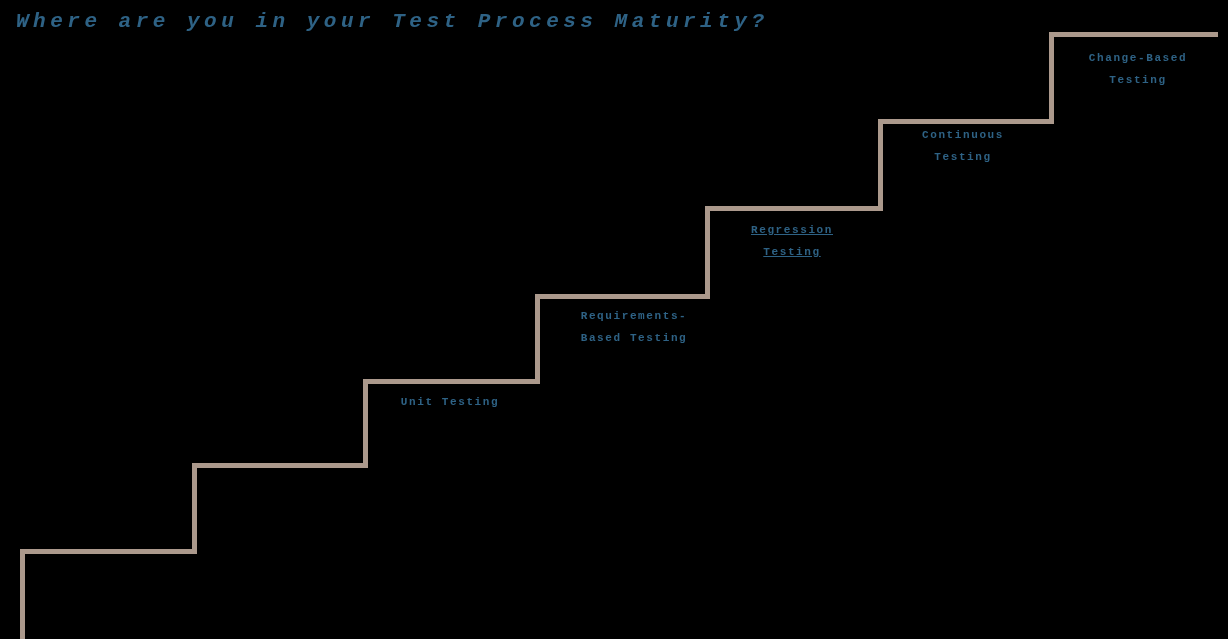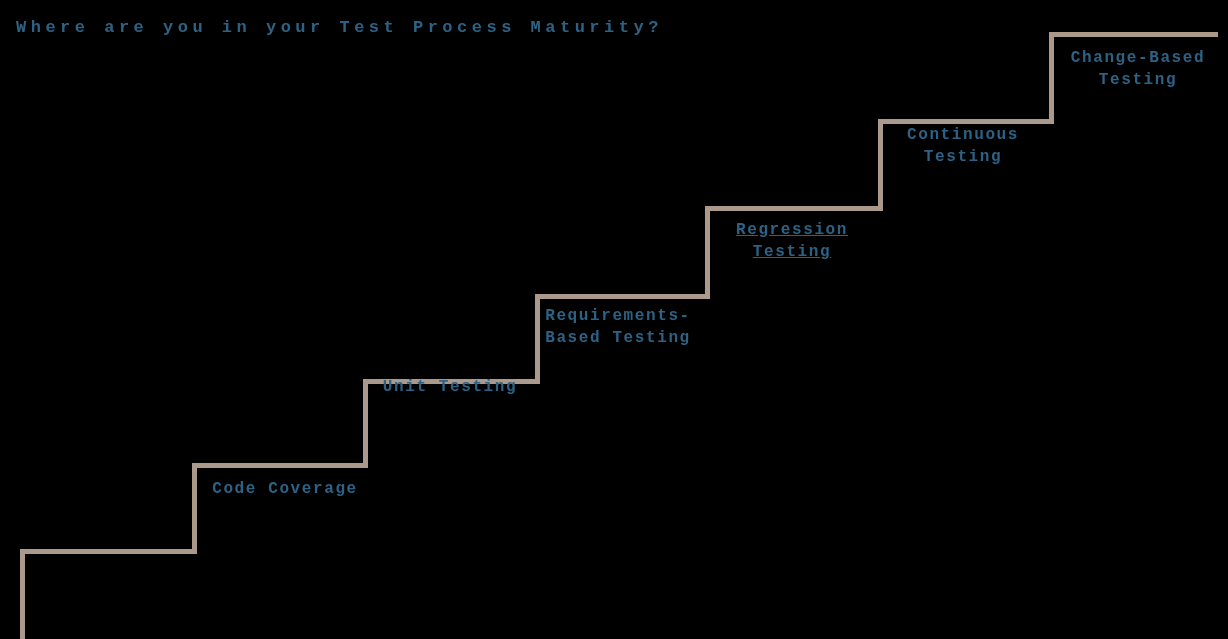--- a/index.html
+++ b/index.html
@@ -16,64 +16,64 @@
     position: relative;
     width: 1228px;
     height: 639px;
     background: var(--bg);
     overflow: hidden;
     font-family: "Liberation Mono", "DejaVu Sans Mono", monospace;
   }
   .title {
     position: absolute;
     left: 16px;
-    top: 18px;
-    font-size: 17px;
+    top: 10px;
+    font-size: 21px;
     font-weight: bold;
     letter-spacing: 4.5px;
     color: var(--text);
     white-space: nowrap;
+    font-style: italic;
   }
   svg.stairs {
     position: absolute;
     left: 0;
     top: 0;
   }
   .step-label {
     position: absolute;
     width: 170px;
     text-align: center;
-    font-size: 16px;
+    font-size: 11px;
     font-weight: bold;
     letter-spacing: 1.6px;
     line-height: 22px;
     color: var(--text);
     white-space: pre-line;
   }
   .lbl-1 { left: 22px;   top: 561px; }
   .lbl-2 { left: 200px;  top: 478px; }
-  .lbl-3 { left: 365px;  top: 376px; }
-  .lbl-4 { left: 533px;  top: 305px; text-align: center; }
+  .lbl-3 { left: 365px;  top: 391px; }
+  .lbl-4 { left: 549px;  top: 305px; text-align: center; }
   .lbl-5 { left: 707px;  top: 219px; text-decoration: underline; }
   .lbl-6 { left: 878px;  top: 124px; }
   .lbl-7 { left: 1053px; top: 47px;  }
 </style>
 </head>
 <body>
 
 <div id="stage">
 
   <div class="title">Where are you in your Test Process Maturity?</div>
 
   <svg class="stairs" width="1228" height="639" viewBox="0 0 1228 639" aria-hidden="true">
     <polyline points="22.5,641 22.5,551.5 194.5,551.5 194.5,465.5 365.5,465.5 365.5,381.5 537.5,381.5 537.5,296.5 707.5,296.5 707.5,208.5 880.5,208.5 880.5,121.5 1051.5,121.5 1051.5,34.5 1218,34.5" fill="none" stroke="var(--line)" stroke-width="5" stroke-linejoin="miter" stroke-linecap="butt"></polyline>
   </svg>
 
 
-  <div class="step-label lbl-2">Code Coverage</div>
 
   <div class="step-label lbl-3">Unit Testing</div>
 
   <div class="step-label lbl-4">Requirements-
 Based Testing</div>
 
   <div class="step-label lbl-5">Regression
 Testing</div>
 
   <div class="step-label lbl-6">Continuous

